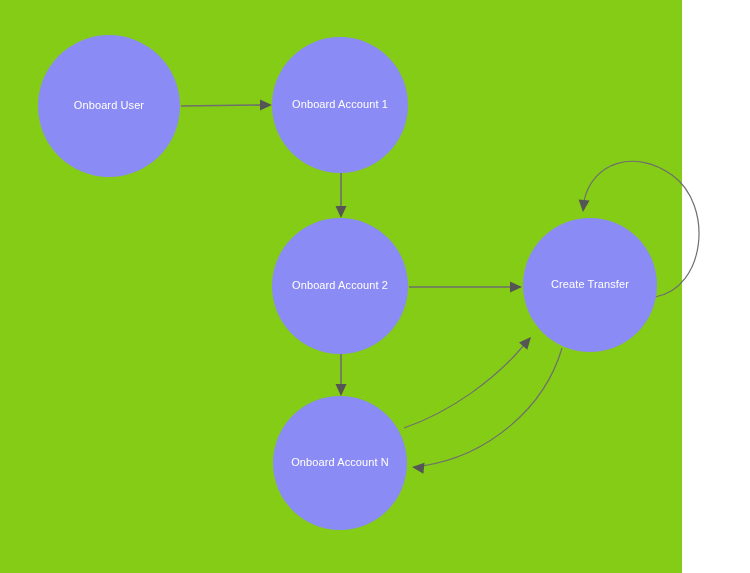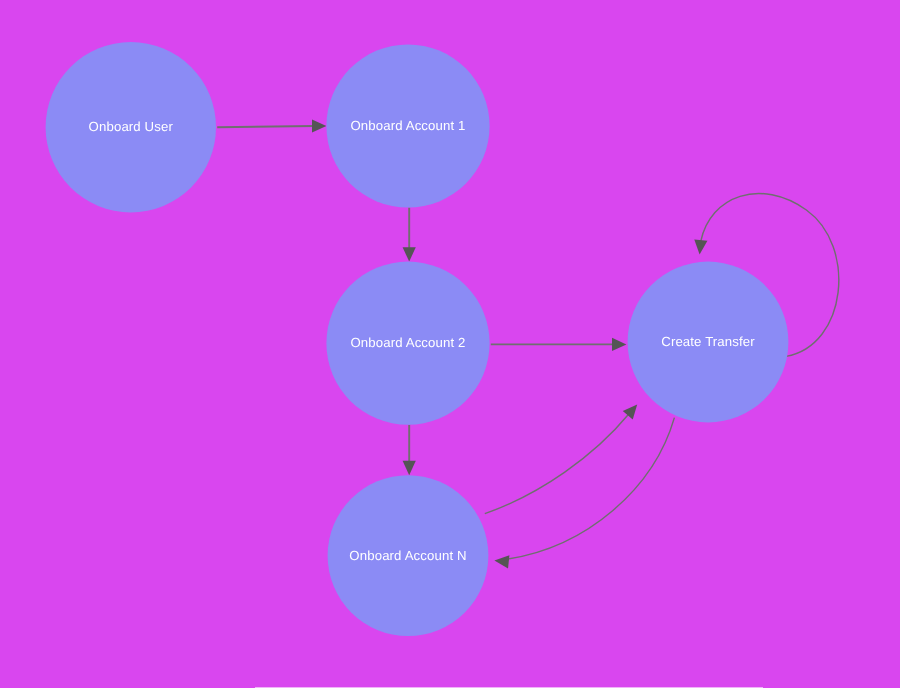--- a/index.html
+++ b/index.html
@@ -9,23 +9,23 @@
     background: #ffffff;
   }
   body {
     width: 750px;
     height: 573px;
     overflow: hidden;
     font-family: "Liberation Sans", "DejaVu Sans", sans-serif;
   }
   #diagram-canvas {
     position: relative;
-    width: 750px;
+    width: 682px;
     height: 573px;
-    background: #d946ef;
+    background: #84cc16;
   }
   #diagram-svg {
     position: absolute;
     top: 0;
     left: 0;
     width: 750px;
     height: 573px;
     display: block;
   }
   .node-circle {

